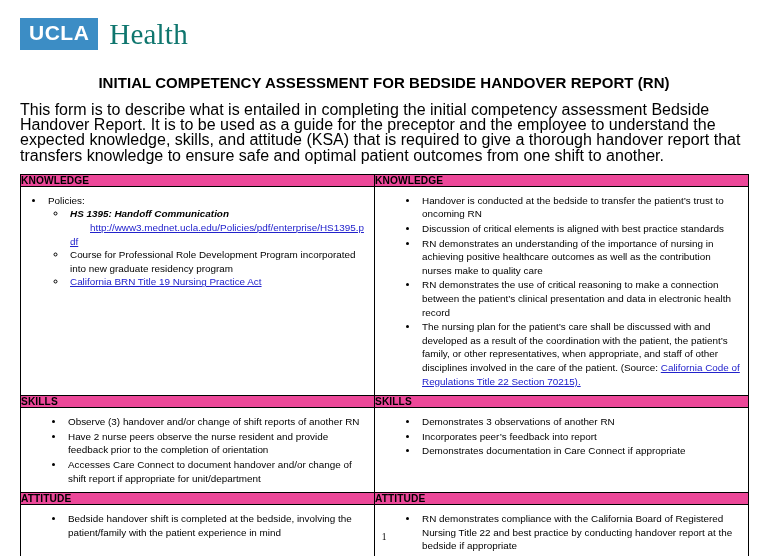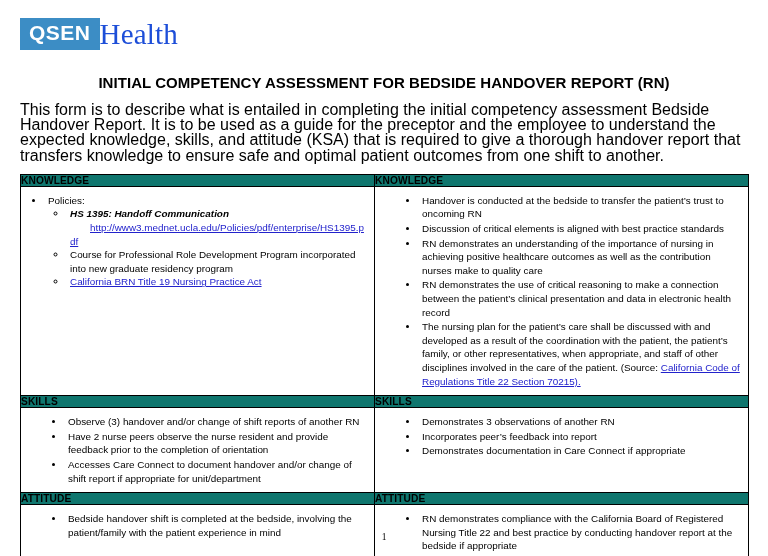--- a/index.html
+++ b/index.html
@@ -39,21 +39,22 @@
     font-weight: bold;
     font-size: 21px;
     letter-spacing: 0.5px;
     padding: 4px 9px 5px 9px;
     line-height: 1.05;
     display: inline-block;
   }
   .logo-word {
     font-family: "Liberation Serif", serif;
     font-size: 29px;
-    color: #1d4ed8;
+    color: #0f766e;
+    margin-left: 11px;
     line-height: 1;
     letter-spacing: 0.2px;
   }
 
   
   .doc-title {
     text-align: center;
     font-size: 15px;
     font-weight: bold;
     margin: 28px 0 0 0;
@@ -86,21 +87,21 @@
   .hdr-cell {
     background: #000000;
     color: #ffffff;
     font-size: 10.2px;
     font-weight: bold;
     padding: 2px 0 2px 5px;
     letter-spacing: 0.1px;
     text-align: left;
   }
   .sub-cell {
-    background: #0f766e;
+    background: #ec4899;
     color: #000000;
     font-size: 10.2px;
     font-weight: bold;
     padding: 2px 0 2px 5px;
     letter-spacing: 0.1px;
   }
   .body-cell {
     padding: 3px 6px 5px 6px;
     font-size: 9.9px;
     line-height: 13.6px;
@@ -156,21 +157,21 @@
     font-size: 9.5px;
     font-family: "Liberation Serif", serif;
   }
 </style>
 </head>
 <body>
 
 <div class="page">
 
   <div class="logo-row">
-    <span class="logo-mark">QSEN</span>
+    <span class="logo-mark">UCLA</span>
     <span class="logo-word">Health</span>
   </div>
 
   <div class="doc-title">INITIAL COMPETENCY ASSESSMENT FOR BEDSIDE HANDOVER REPORT (RN)</div>
 
   <div class="intro">This form is to describe what is entailed in completing the initial competency assessment Bedside Handover Report. It is to be used as a guide for the preceptor and the employee to understand the expected knowledge, skills, and attitude (KSA) that is required to give a thorough handover report that transfers knowledge to ensure safe and optimal patient outcomes from one shift to another.</div>
 
   <table class="tbl">
     <colgroup>
       <col class="col-left">

